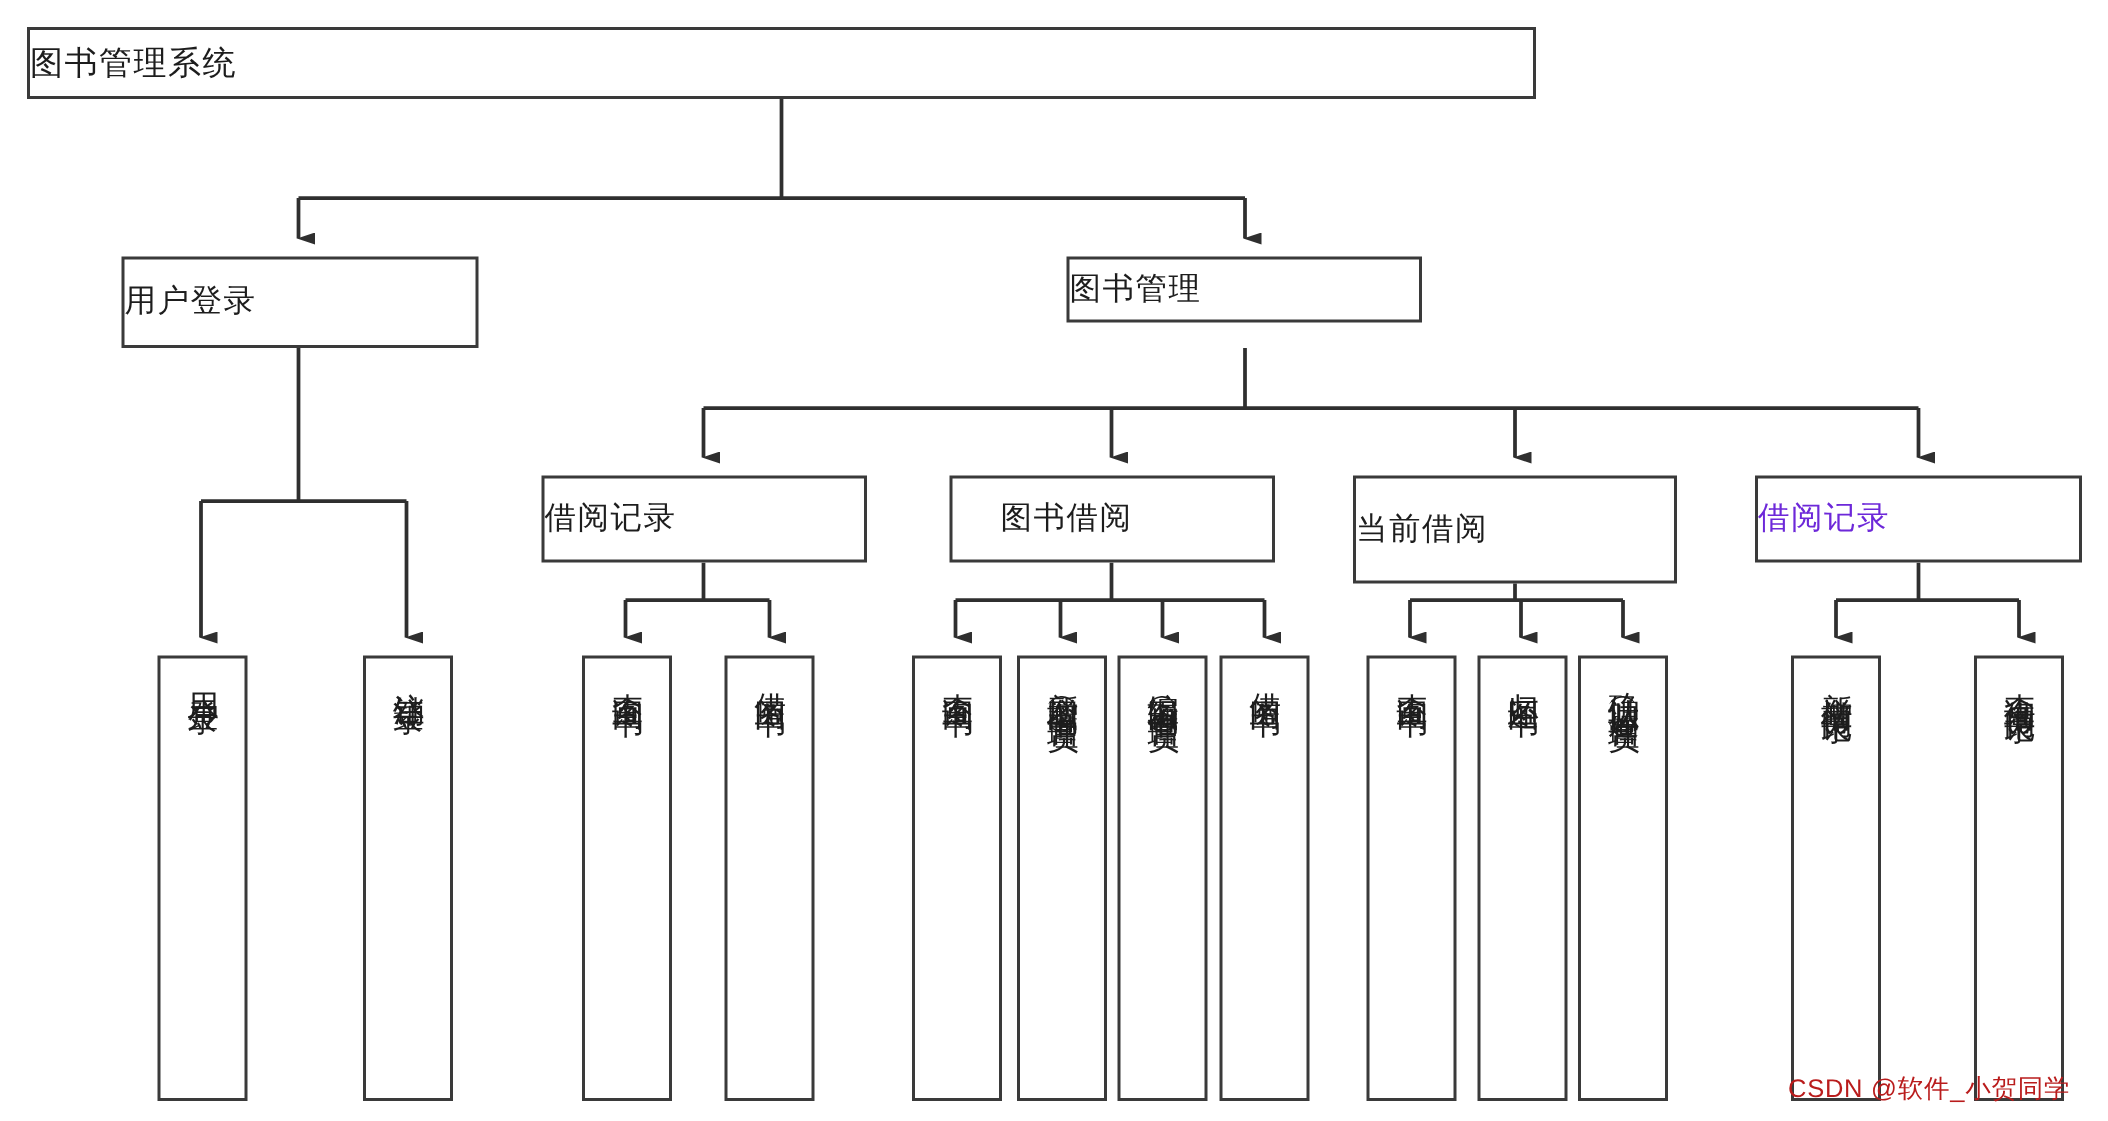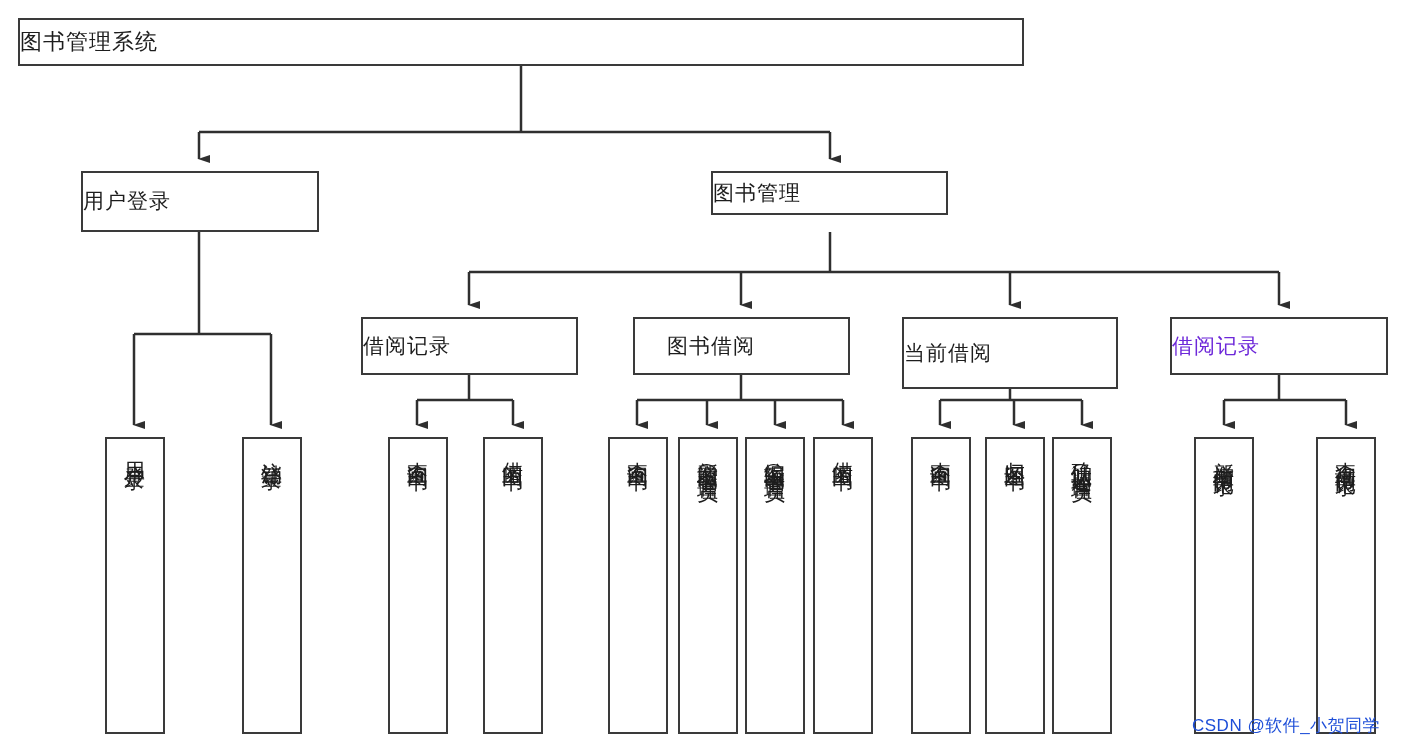--- a/index.html
+++ b/index.html
@@ -61,21 +61,21 @@
   .node.vert .node-label {
     writing-mode: vertical-rl;
     text-orientation: upright;
     font-size: 21px;
     letter-spacing: 3px;
     line-height: 1;
     white-space: nowrap;
   }
   .watermark {
     position: absolute;
-    color: #1d4ed8;
+    color: #b91c1c;
     font-size: 17px;
     letter-spacing: 0.5px;
     white-space: nowrap;
     user-select: none;
   }
 </style>
 </head>
 <body>
 
 <div id="diagram-root">

